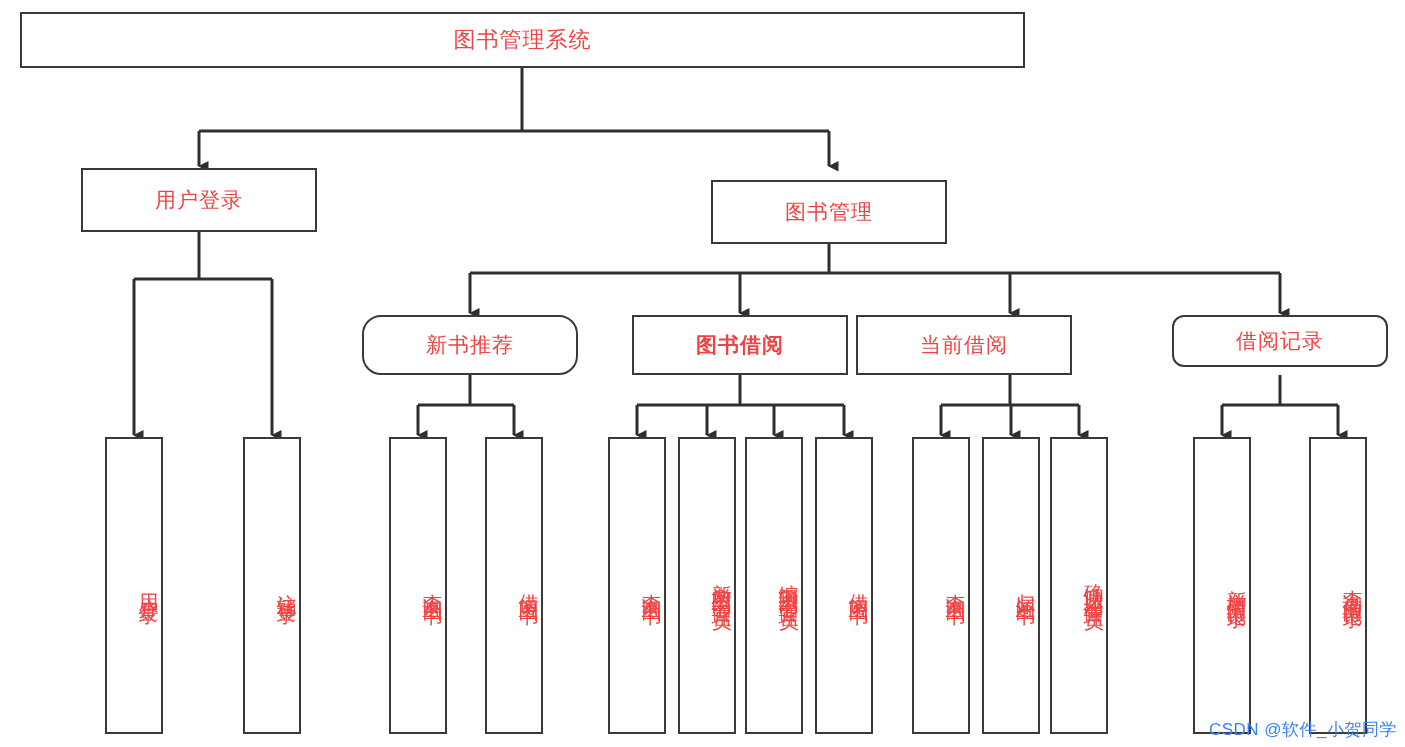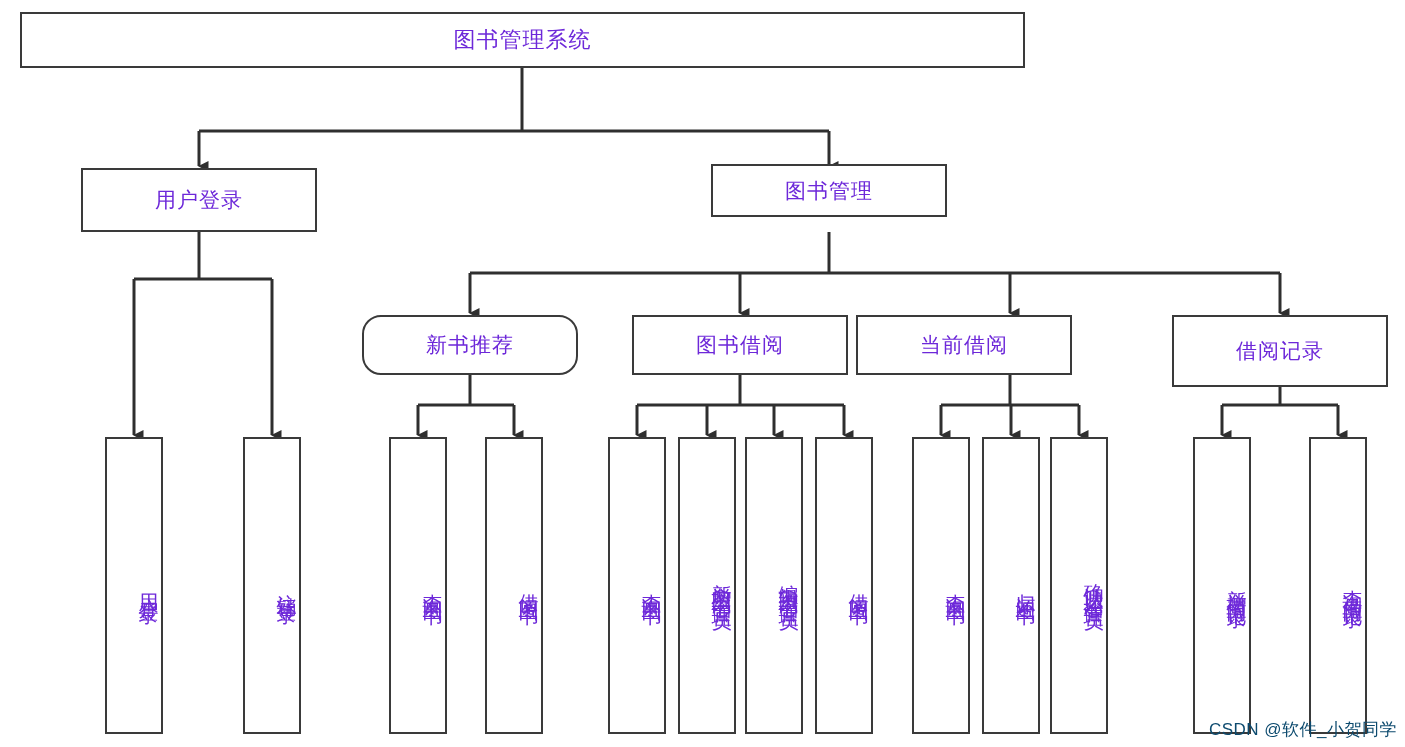--- a/index.html
+++ b/index.html
@@ -26,21 +26,21 @@
     pointer-events: none;
   }
   .node {
     position: absolute;
     box-sizing: border-box;
     background: #ffffff;
     border: 2.5px solid #3a3a3a;
     display: flex;
     align-items: center;
     justify-content: center;
-    color: #6d28d9;
+    color: #ef4444;
     z-index: 2;
   }
   .node.horiz {
     font-size: 21px;
     letter-spacing: 1px;
     line-height: 1.2;
   }
   .node.root {
     font-size: 22px;
   }
@@ -58,21 +58,21 @@
     writing-mode: vertical-rl;
     text-orientation: upright;
     white-space: normal;
     text-align: center;
   }
   .watermark {
     position: absolute;
     right: 8px;
     bottom: 6px;
     font-size: 17px;
-    color: #0c4a6e;
+    color: #3b82f6;
     letter-spacing: 0.5px;
     white-space: nowrap;
     z-index: 3;
     font-family: "Liberation Sans", "DejaVu Sans", sans-serif;
     margin-top: 20px;
   }
 </style>
 </head>
 <body>
 
@@ -127,26 +127,26 @@
       <path d="M1280,375 L1280,405"></path>
       <path d="M1222,405 L1338,405"></path>
       <path d="M1222,405 L1222,435" marker-end="url(#arw)"></path>
       <path d="M1338,405 L1338,435" marker-end="url(#arw)"></path>
     </g>
   </svg>
 
   <div class="node horiz root" style="left:20px; top:12px; width:1005px; height:56px;">图书管理系统</div>
 
   <div class="node horiz" style="left:81px; top:168px; width:236px; height:64px;">用户登录</div>
-  <div class="node horiz" style="left:711px; top:164px; width:236px; height:53px;">图书管理</div>
+  <div class="node horiz" style="left:711px; top:180px; width:236px; height:64px;">图书管理</div>
 
   <div class="node horiz" style="left:362px; top:315px; width:216px; height:60px;border-radius:19px;">新书推荐</div>
-  <div class="node horiz" style="left:632px; top:315px; width:216px; height:60px;">图书借阅</div>
+  <div class="node horiz" style="left:632px; top:315px; width:216px; height:60px;font-weight:bold;">图书借阅</div>
   <div class="node horiz" style="left:856px; top:315px; width:216px; height:60px;">当前借阅</div>
-  <div class="node horiz" style="left:1172px; top:315px; width:216px; height:72px;">借阅记录</div>
+  <div class="node horiz" style="left:1172px; top:315px; width:216px; height:52px;border-radius:12px;">借阅记录</div>
 
   <div class="node vert" style="left:105px; top:437px; width:58px; height:297px;">
     <span class="vlabel">用户登录</span>
   </div>
   <div class="node vert" style="left:243px; top:437px; width:58px; height:297px;">
     <span class="vlabel">注销登录</span>
   </div>
 
   <div class="node vert" style="left:389px; top:437px; width:58px; height:297px;">
     <span class="vlabel">查询图书</span>

